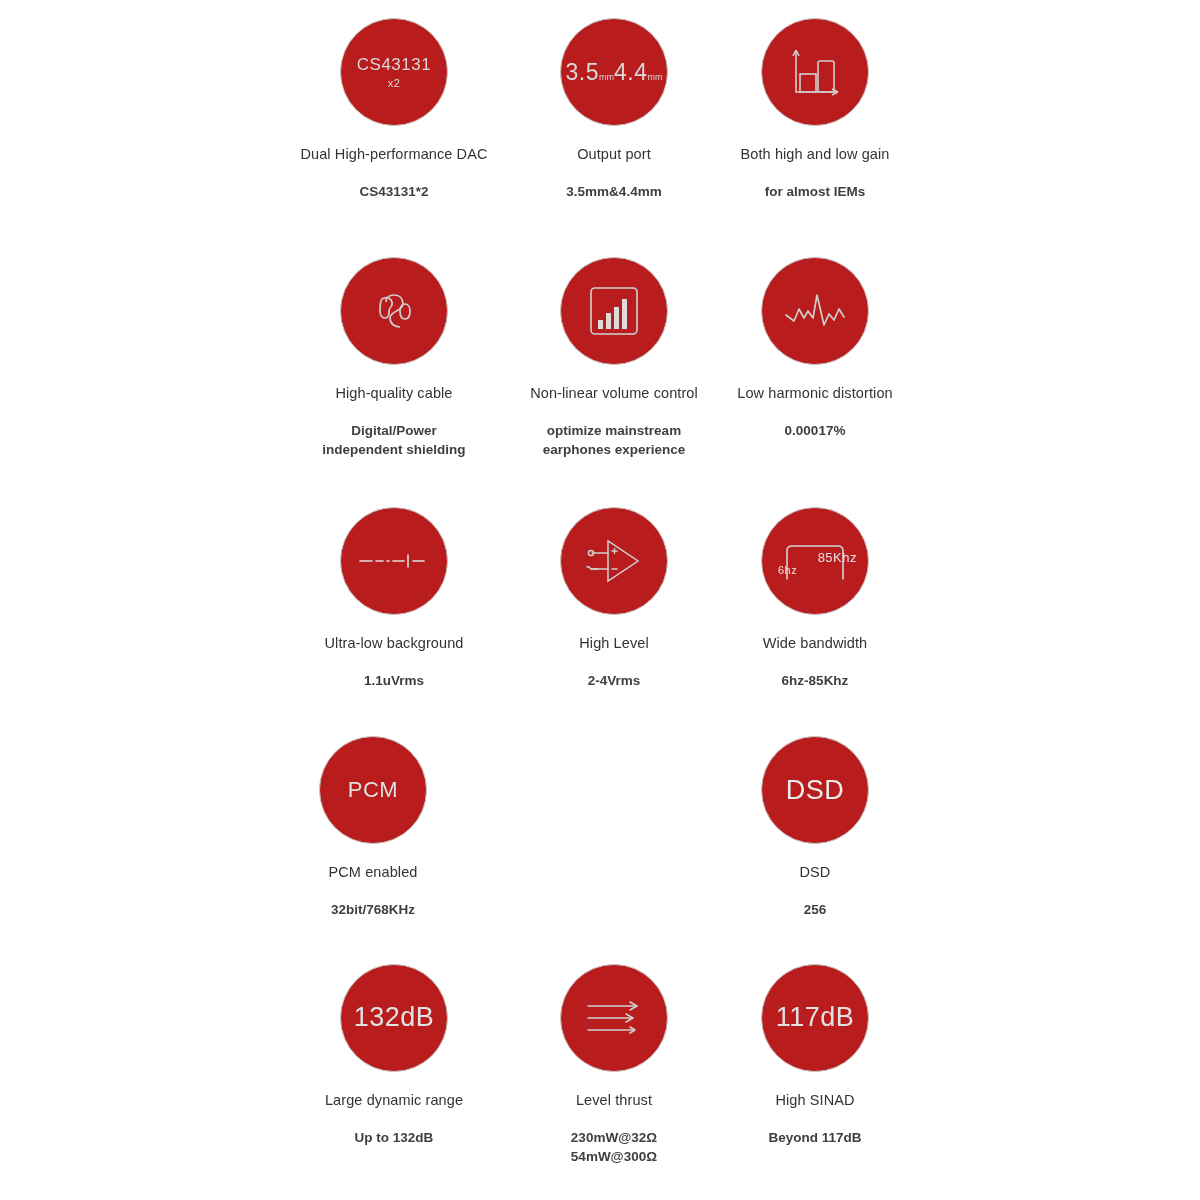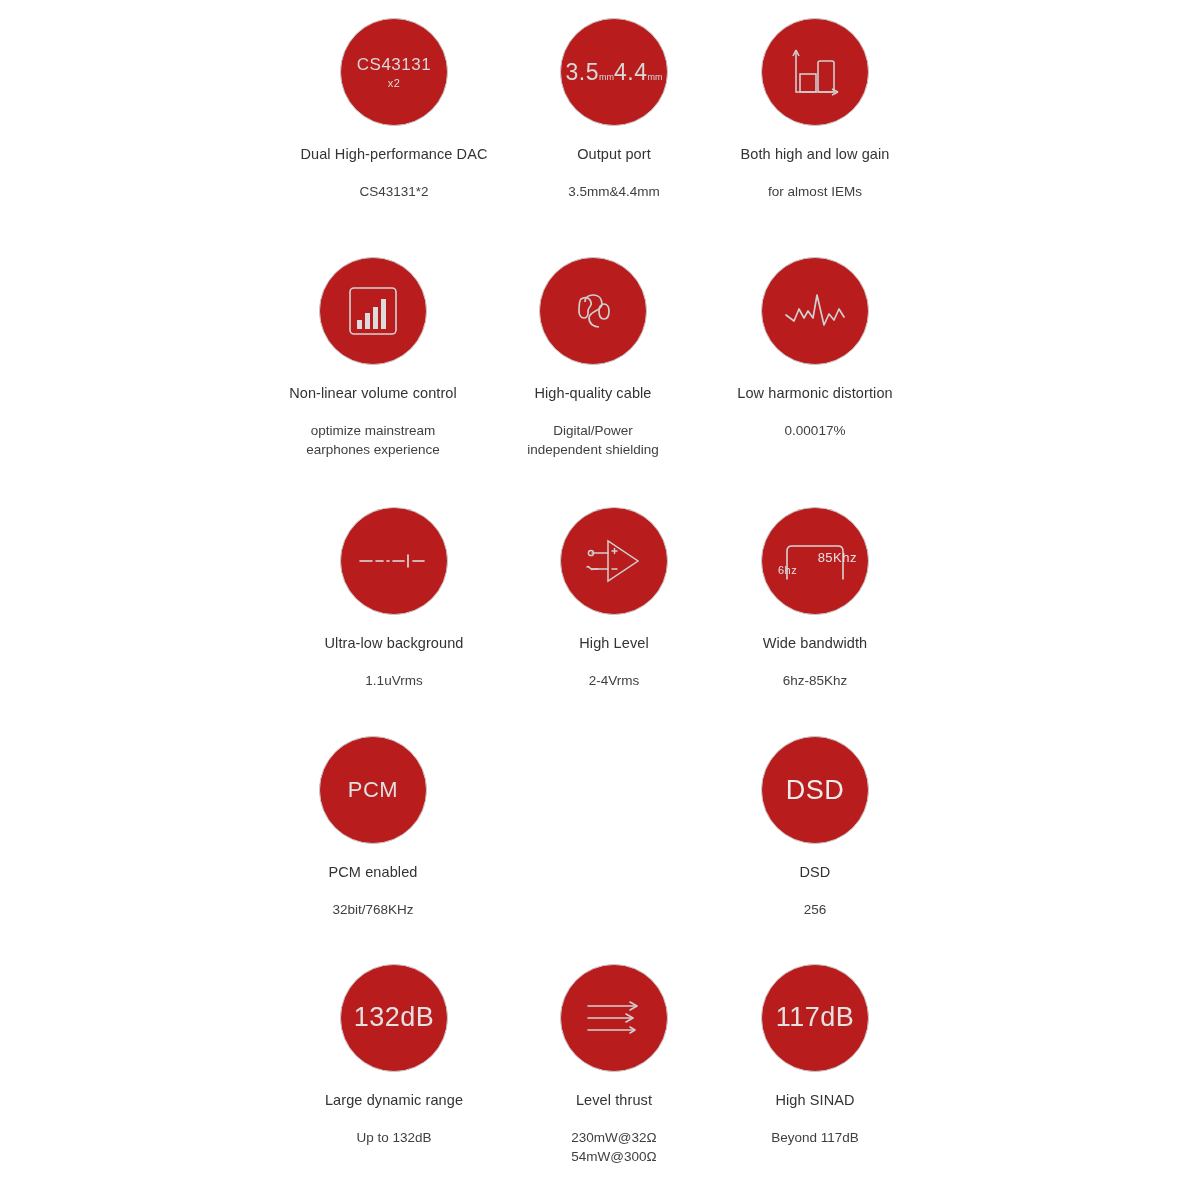--- a/index.html
+++ b/index.html
@@ -67,21 +67,21 @@
     color:#333333;
     letter-spacing:0.1px;
     white-space:nowrap;
   }
   .value{
     margin-top:20px;
     font-size:13.5px;
     color:#3f3f3f;
     line-height:1.45;
   }
-  .value .ln{display:block;white-space:nowrap;}
+  .value .ln{display:block;white-space:nowrap;font-weight:bold;}
 
   .r0{margin-top:0;}
   .r1{margin-top:55px;}
   .r2{margin-top:47px;}
   .r3{margin-top:46px;}
   .r4{margin-top:44px;}
 </style>
 </head>
 <body>
 
@@ -128,54 +128,54 @@
         </div>
         <div class="title">Both high and low gain</div>
         <div class="value">
           <span class="ln">for almost IEMs</span>
         </div>
       </div>
     </div>
 
     <div class="row r1">
 
+      <div class="cell c0">
+        <div class="badge">
+          <svg width="62" height="62" viewBox="0 0 62 62" fill="none" stroke="#cfcfcf" stroke-width="1.7">
+            <path d="M23 22 c0-5 4-7 8-7 c6 0 9 4 9 9 c0 7-13 7-13 14 c0 6 5 9 10 9"></path>
+            <path d="M19 19 c3-2 7-2 9 1 c2 3 1 6 -1 8 c-1 1 -1 3 -1 5 c0 3 -2 5 -4 5 c-3 0 -5-3 -5-7 c0-5 0-10 2-12z"></path>
+            <path d="M42 24 c3 0 5 3 5 7 c0 5 -2 8 -5 8 c-3 0 -5-3 -5-8 c0-4 2-7 5-7z"></path>
+          </svg>
+        </div>
+        <div class="title">High-quality cable</div>
+        <div class="value">
+          <span class="ln">Digital/Power</span>
+          <span class="ln">independent shielding</span>
+        </div>
+      </div>
+
       <div class="cell c1">
         <div class="badge">
           <svg width="58" height="58" viewBox="0 0 58 58" fill="none" stroke="#d2d2d2" stroke-width="1.6">
             <rect x="6" y="6" width="46" height="46" rx="4"></rect>
             <g fill="#dcdcdc" stroke="none">
               <rect x="13" y="38" width="5" height="9"></rect>
               <rect x="21" y="31" width="5" height="16"></rect>
               <rect x="29" y="25" width="5" height="22"></rect>
               <rect x="37" y="17" width="5" height="30"></rect>
             </g>
           </svg>
         </div>
         <div class="title">Non-linear volume control</div>
         <div class="value">
           <span class="ln">optimize mainstream</span>
           <span class="ln">earphones experience</span>
         </div>
       </div>
 
-      <div class="cell c0">
-        <div class="badge">
-          <svg width="62" height="62" viewBox="0 0 62 62" fill="none" stroke="#cfcfcf" stroke-width="1.7">
-            <path d="M23 22 c0-5 4-7 8-7 c6 0 9 4 9 9 c0 7-13 7-13 14 c0 6 5 9 10 9"></path>
-            <path d="M19 19 c3-2 7-2 9 1 c2 3 1 6 -1 8 c-1 1 -1 3 -1 5 c0 3 -2 5 -4 5 c-3 0 -5-3 -5-7 c0-5 0-10 2-12z"></path>
-            <path d="M42 24 c3 0 5 3 5 7 c0 5 -2 8 -5 8 c-3 0 -5-3 -5-8 c0-4 2-7 5-7z"></path>
-          </svg>
-        </div>
-        <div class="title">High-quality cable</div>
-        <div class="value">
-          <span class="ln">Digital/Power</span>
-          <span class="ln">independent shielding</span>
-        </div>
-      </div>
-
       <div class="cell c2">
         <div class="badge">
           <svg width="64" height="48" viewBox="0 0 64 48" fill="none" stroke="#cfcfcf" stroke-width="1.7" stroke-linejoin="round" stroke-linecap="round">
             <path d="M3 28 L11 34 L16 22 L21 31 L25 24 L30 31 L34 8 L41 38 L46 27 L51 33 L56 22 L61 30"></path>
           </svg>
         </div>
         <div class="title">Low harmonic distortion</div>
         <div class="value">
           <span class="ln">0.00017%</span>
         </div>

